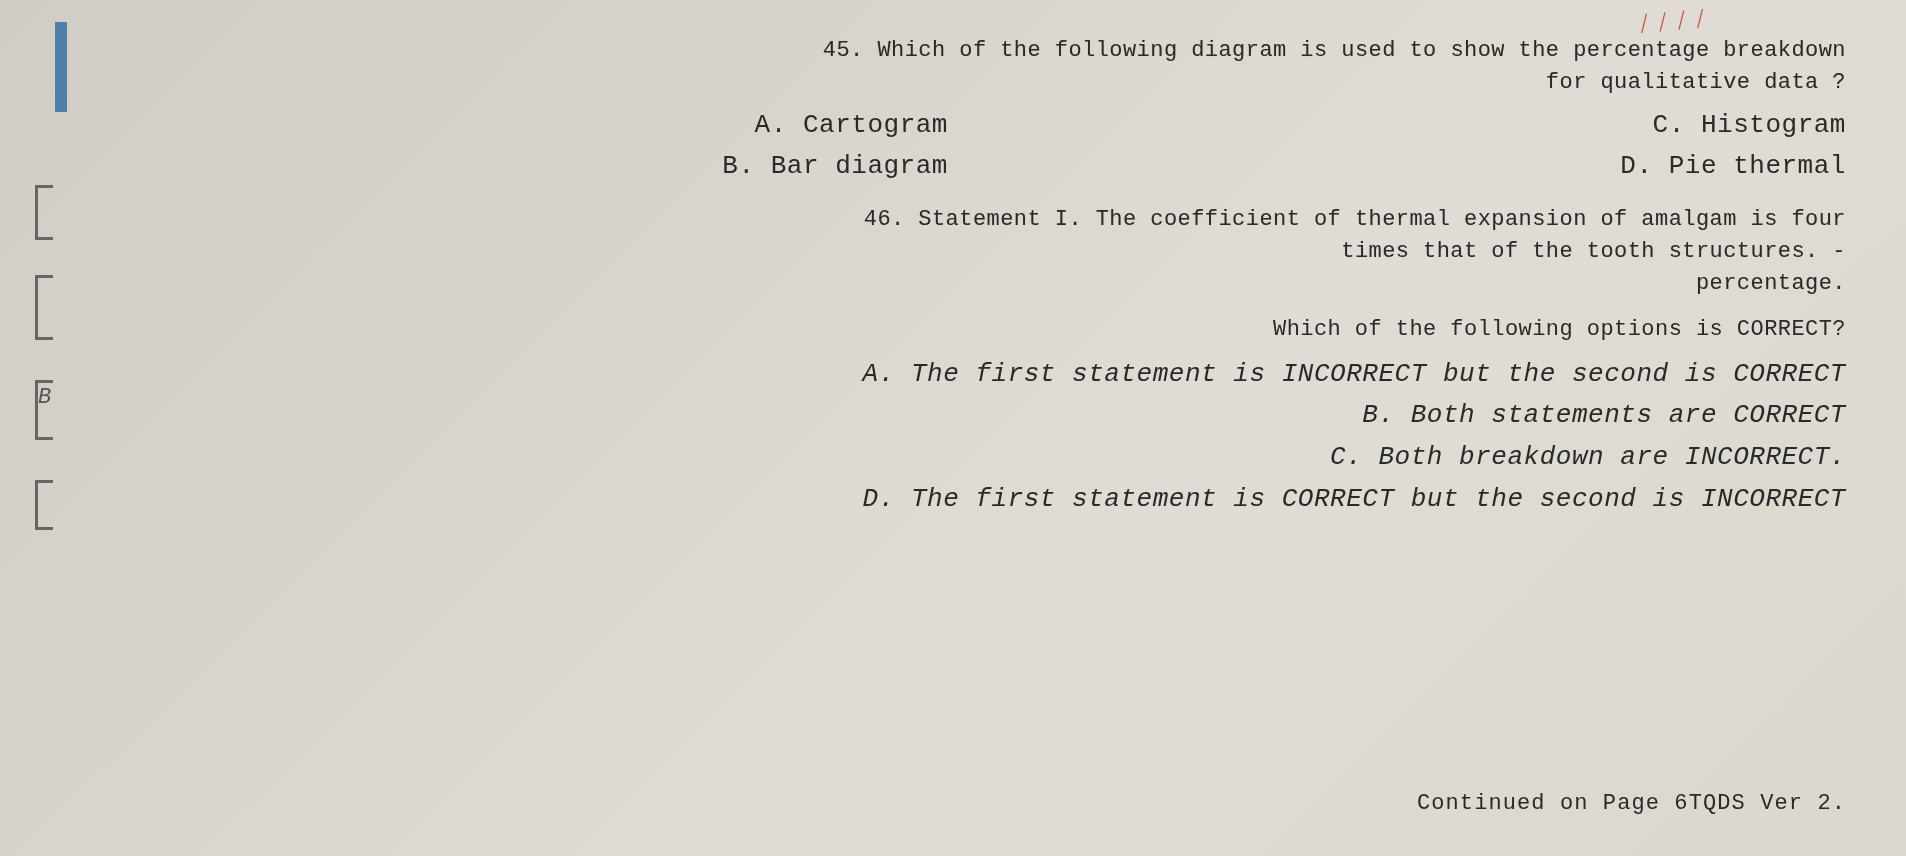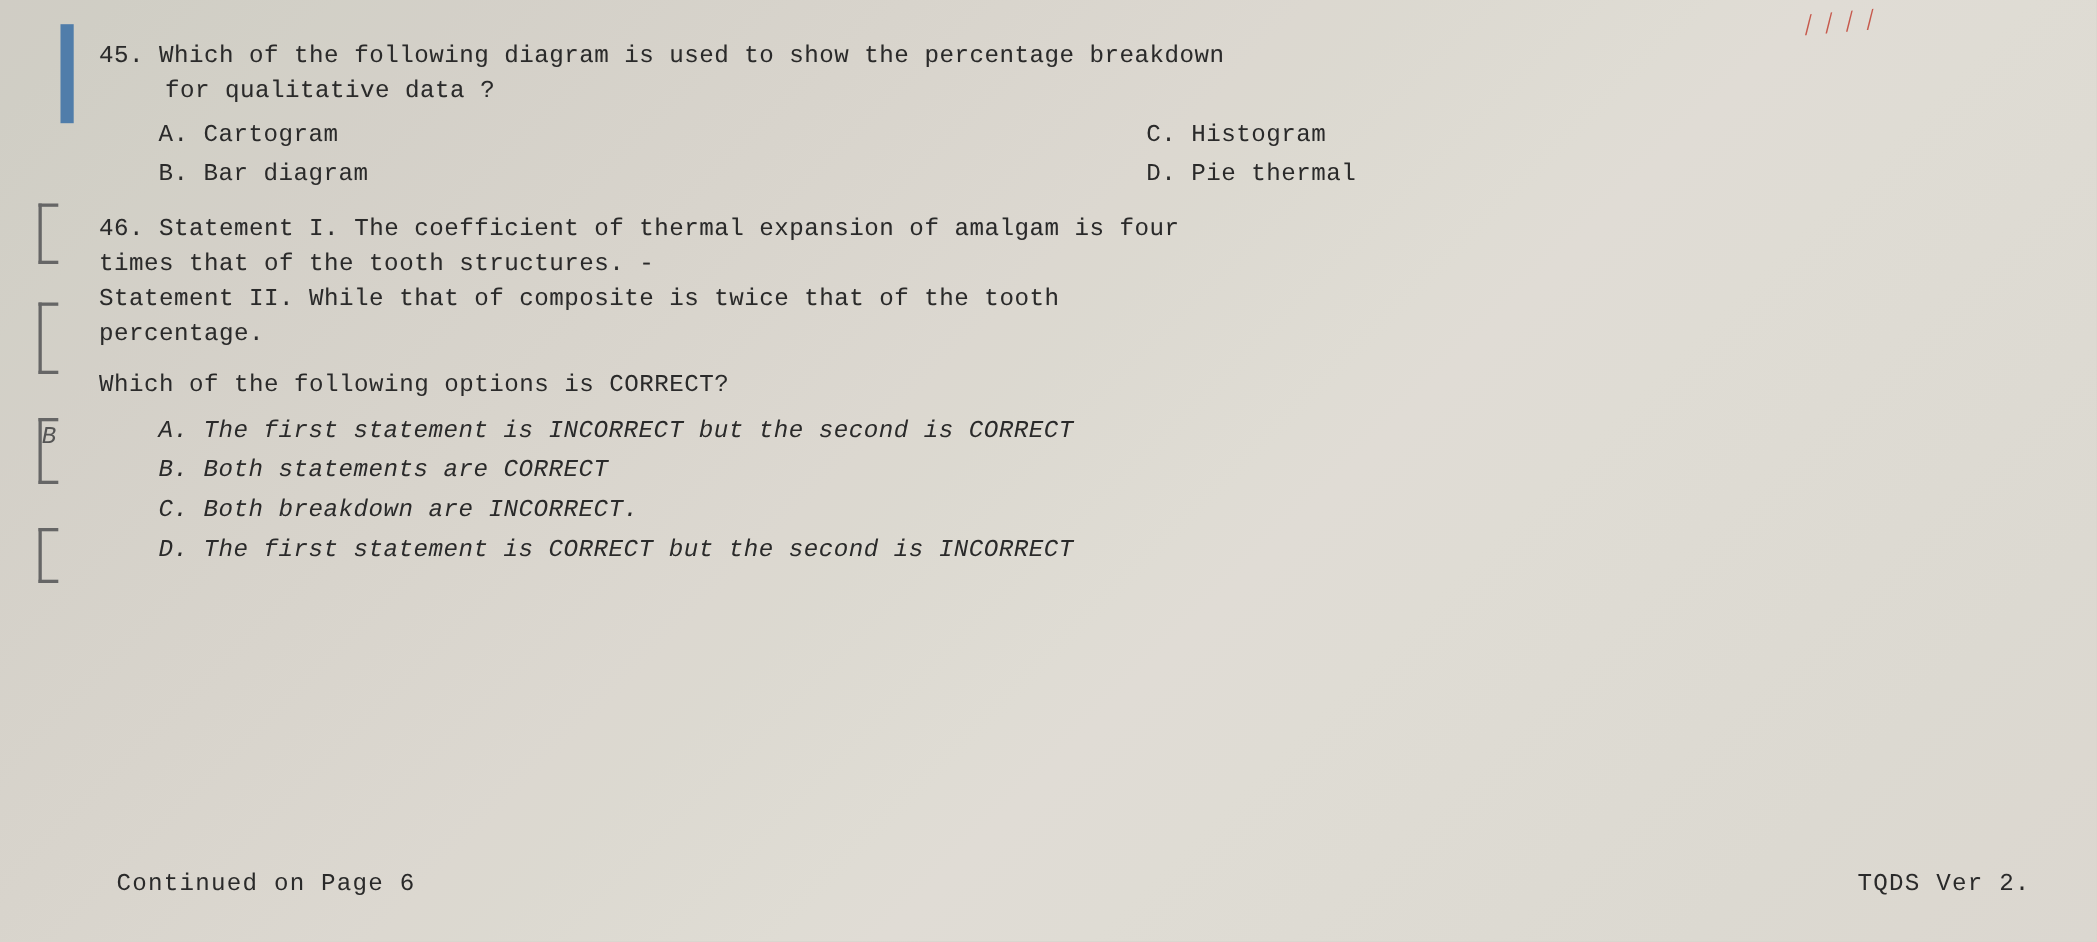--- a/index.html
+++ b/index.html
@@ -96,20 +96,21 @@
       top: 385px;
       font-family: 'Courier New', Courier, monospace;
       font-size: 22px;
       color: #555;
       font-style: italic;
     }
 
     .content {
       position: relative;
       padding-top: 15px;
+      text-align: right;
     }
 
     .question-block {
       margin-bottom: 18px;
     }
 
     .question-text {
       font-size: 22px;
       color: #2a2a2a;
       line-height: 1.45;
@@ -119,21 +120,21 @@
 
     .options-grid {
       display: grid;
       grid-template-columns: 1fr 1fr;
       margin-top: 8px;
       margin-left: 40px;
       gap: 4px 80px;
     }
 
     .option-item {
-      font-size: 22px;
+      font-size: 26px;
       color: #2a2a2a;
       line-height: 1.45;
       letter-spacing: 0.02em;
       margin-left: 14px;
     }
 
     .options-list {
       margin-top: 8px;
       margin-left: 40px;
     }
@@ -151,21 +152,21 @@
       margin-top: 14px;
       margin-bottom: 10px;
     }
 
     .footer-line {
       position: absolute;
       bottom: 40px;
       left: 90px;
       right: 60px;
       display: flex;
-      justify-content: space-between;
+      justify-content: flex-end;
       align-items: center;
       margin-left: 16px;
     }
 
     .footer-text {
       font-size: 22px;
       color: #2a2a2a;
       letter-spacing: 0.05em;
     }
 
@@ -225,21 +226,20 @@
         </div>
       </div>
     </div>
 
     <div class="question-block">
       <div class="question-text">
         <span>46.</span>
         <span>Statement I. The coefficient of thermal expansion of amalgam is four</span>
       </div>
       <div class="question-text">times that of the tooth structures. -</div>
-      <div class="question-text">Statement II. While that of composite is twice that of the tooth</div>
       <div class="question-text">percentage.</div>
 
       <div class="which-question">Which of the following options is CORRECT?</div>
 
       <div class="options-list">
         <div class="option-item">
           A. <span>The first statement is INCORRECT but the second is CORRECT</span>
         </div>
         <div class="option-item">
           B. <span>Both statements are CORRECT</span>

